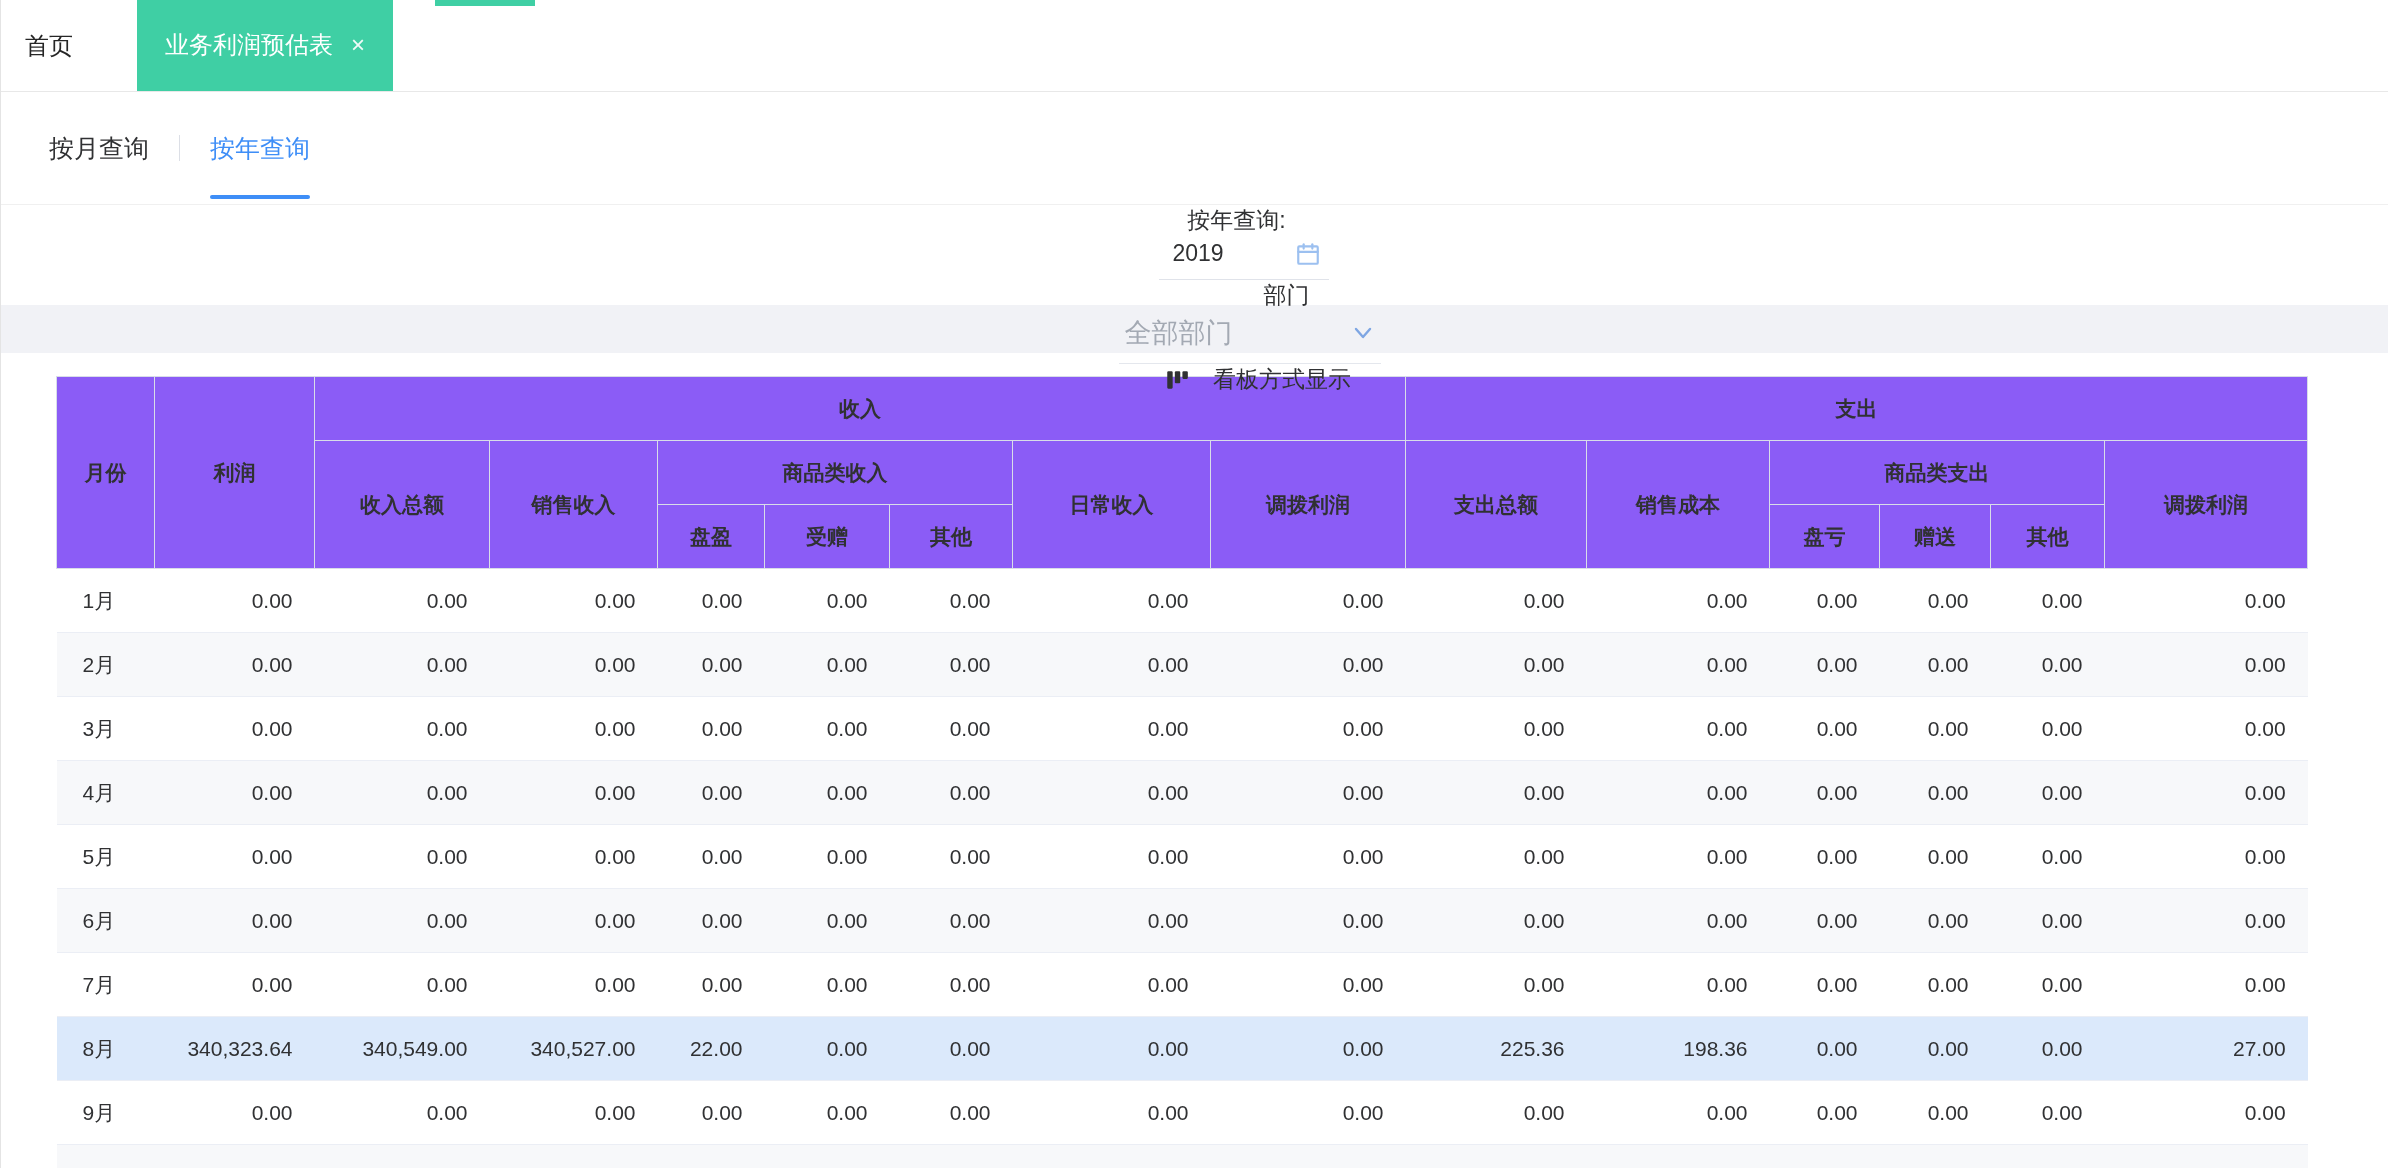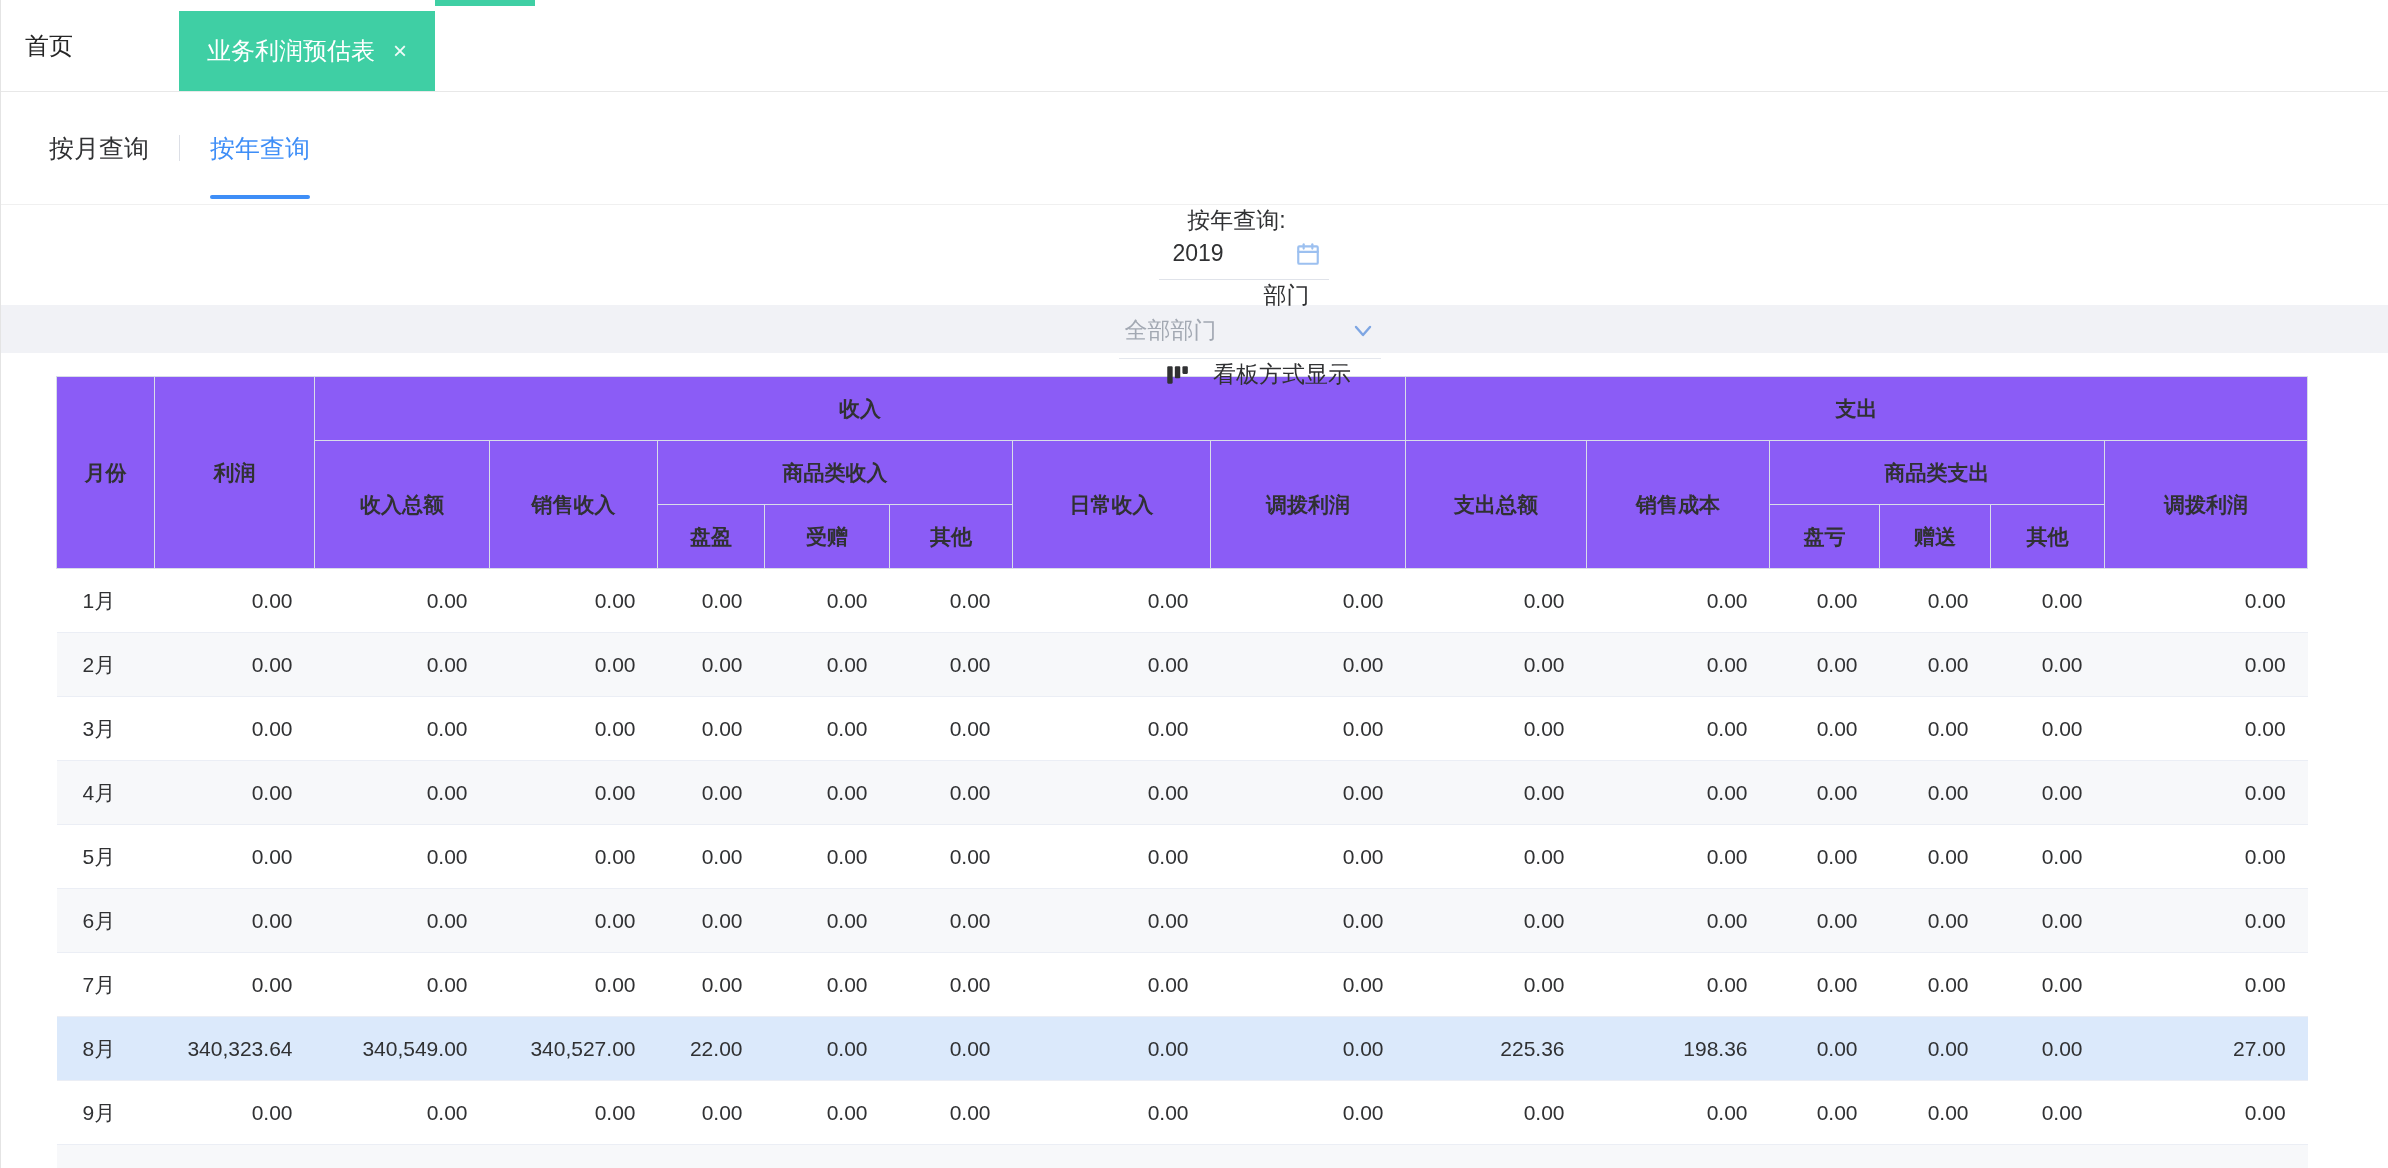--- a/index.html
+++ b/index.html
@@ -10,21 +10,21 @@
     border-left:1px solid #e4e4e4;
   }
 
   
   .top-accent { position:absolute; top:0; left:434px; width:100px; height:6px; background:#3fcfa4; }
 
   
   .tabbar { height:92px; border-bottom:1px solid #e8e8e8; display:flex; align-items:center; background:#fff; }
   .tab-home { height:100%; display:flex; align-items:center; padding:0 28px 0 24px; font-size:24px; color:#262626; cursor:pointer; }
   .tab-active {
-    align-self:flex-end; height:80px; margin-left:78px; padding:0 28px;
+    align-self:flex-end; height:92px; margin-left:36px; padding:0 28px;
     background:#3fcfa4; color:#fff; display:flex; align-items:center; gap:18px;
     font-size:24px; cursor:pointer;
   }
   .tab-close { font-size:24px; color:rgba(255,255,255,.92); line-height:1; cursor:pointer; }
 
   
   .viewtabs { height:113px; display:flex; align-items:center; padding-left:48px; border-bottom:1px solid #f0f0f0; background:#fff; }
   .viewtab { height:100%; display:flex; align-items:center; font-size:25px; color:#303133; position:relative; cursor:pointer; }
   .viewtab.active { color:#3e8ef7; }
   .viewtab.active::after { content:""; position:absolute; bottom:5px; left:0; right:0; height:4px; background:#3e8ef7; border-radius:2px; }
@@ -35,21 +35,21 @@
   .flabel { font-size:23px; color:#303133; }
   .year-input {
     width:170px; margin-left:14px; padding:4px 8px 12px 14px;
     border-bottom:1px solid #e0e3ea; display:flex; align-items:center; justify-content:space-between;
     font-size:23px; color:#303133; cursor:text;
   }
   .dept-label { margin-left:100px; }
   .dept-select {
     width:262px; margin-left:26px; padding:4px 6px 12px 6px;
     border-bottom:1px solid #e4e7ed; display:flex; align-items:center; justify-content:space-between;
-    font-size:23px; color:#a3a9b3; cursor:pointer;
+    font-size:27px; color:#a3a9b3; cursor:pointer;
   }
   .board-toggle { display:flex; align-items:center; gap:23px; margin-left:42px; font-size:23px; color:#303133; cursor:pointer; }
 
   .gap { height:48px; background:#f1f2f6; }
 
   
   .table-wrap { background:#fff; padding:23px 0 0 55px; }
   table { border-collapse:collapse; table-layout:fixed; width:2251px; }
   thead th {
     background:#8b5cf6; border:1px solid #d8dde8;

